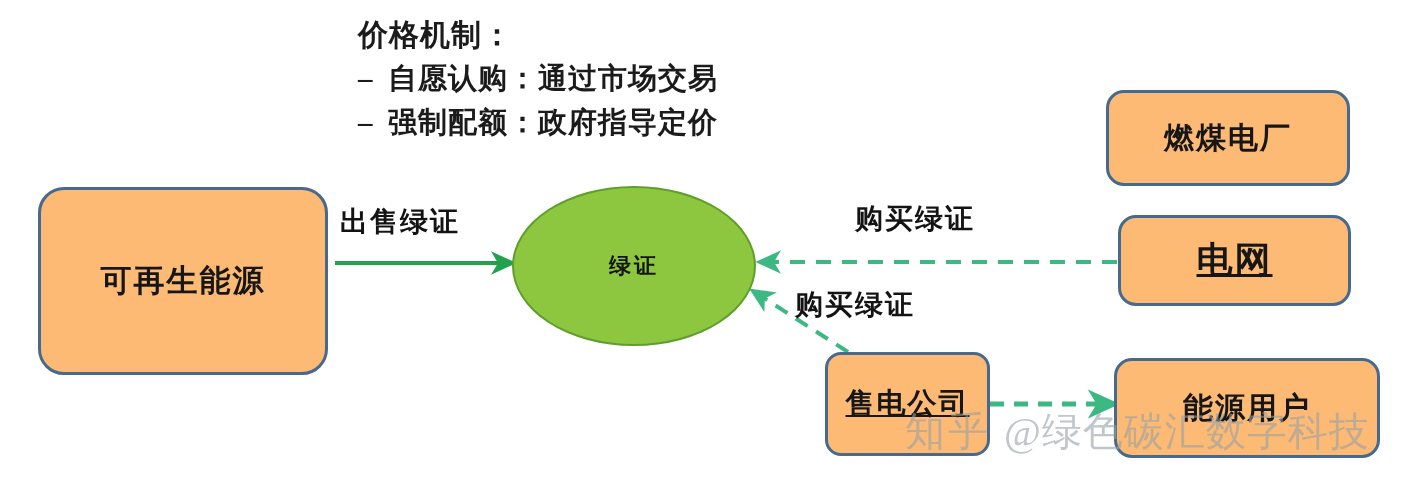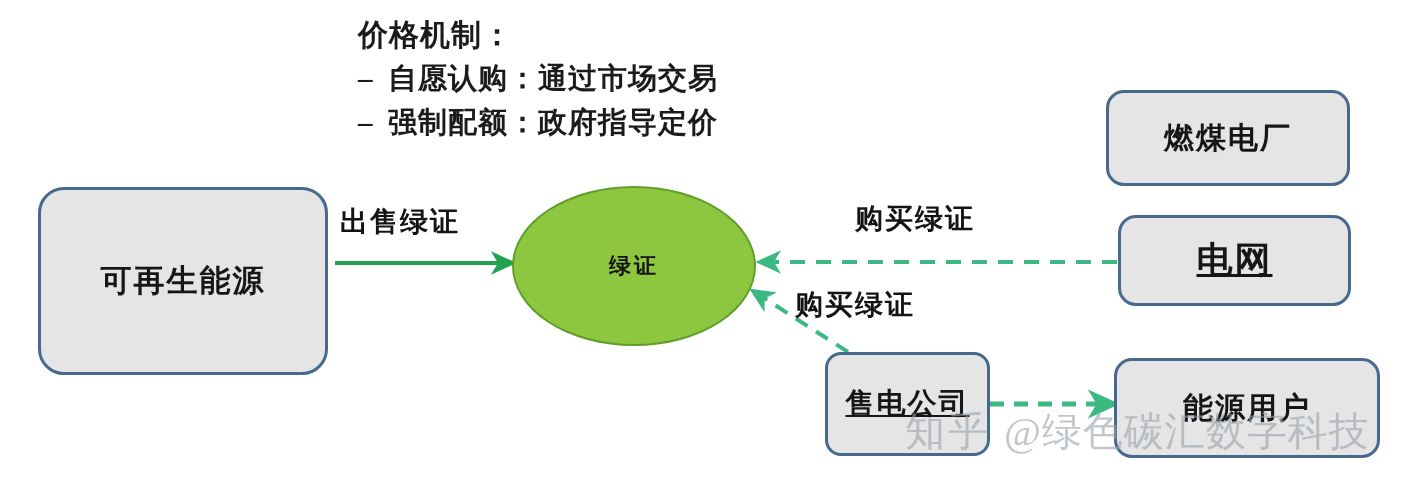--- a/index.html
+++ b/index.html
@@ -41,21 +41,21 @@
   .note-dash {
     display: inline-block;
     width: 30px;
     flex: none;
   }
 
   
   .node {
     position: absolute;
     box-sizing: border-box;
-    background: #e5e5e5;
+    background: #fdba74;
     border: 3px solid #46698d;
     border-radius: 18px;
     display: flex;
     align-items: center;
     justify-content: center;
     color: #161616;
     font-weight: 700;
     letter-spacing: 2px;
     text-align: center;
     line-height: 1.35;

